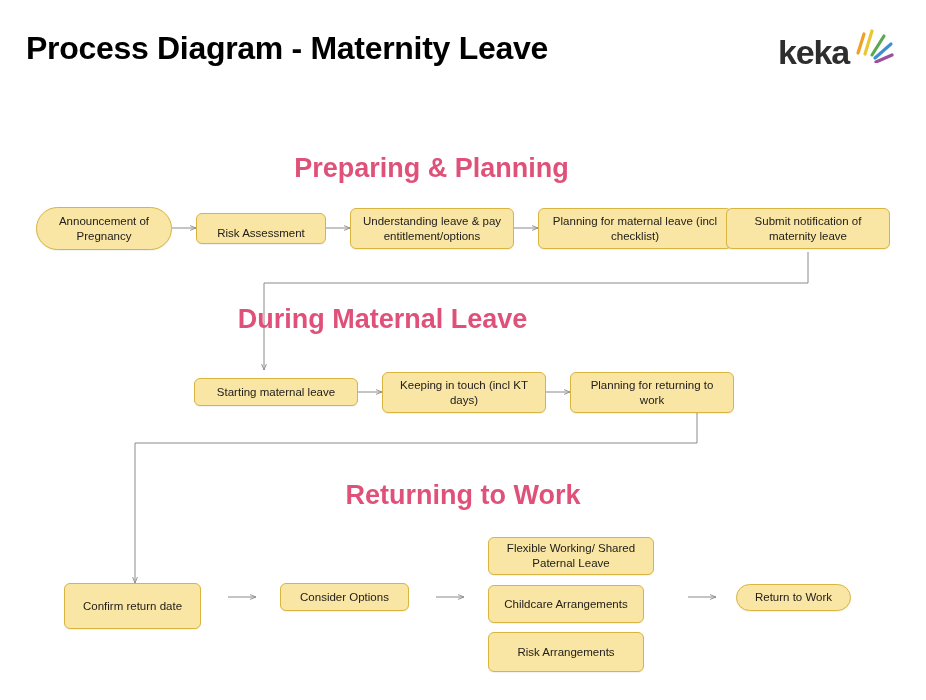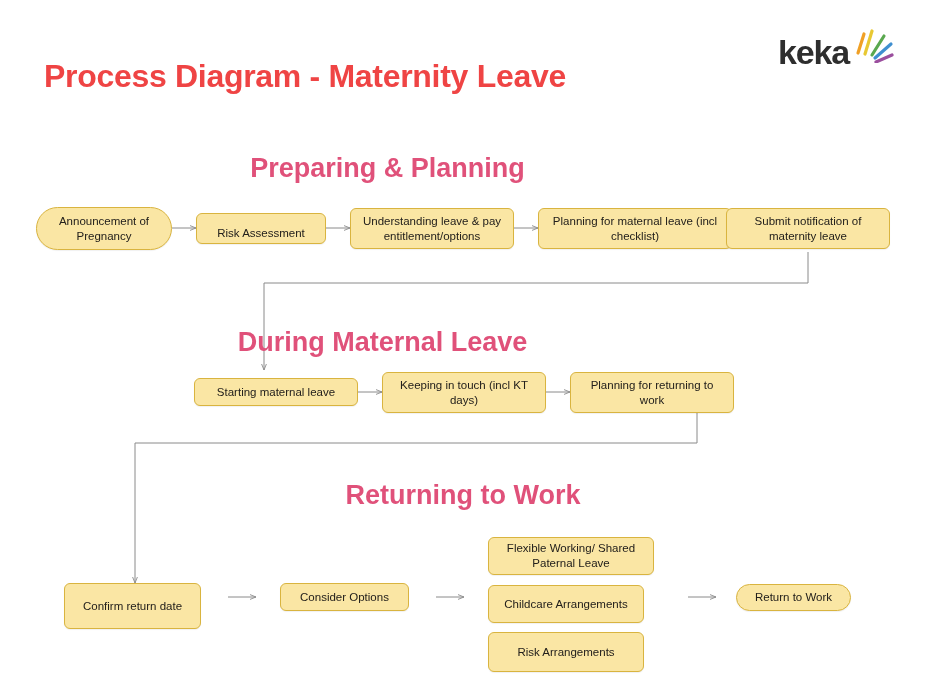--- a/index.html
+++ b/index.html
@@ -19,28 +19,27 @@
   #canvas {
     position: absolute;
     left: 0; top: 0;
     width: 926px;
     height: 700px;
   }
 
   
   .page-title {
     position: absolute;
-    left: 44px;
+    left: 26px;
     top: 30px;
     font-size: 32px;
     font-weight: bold;
-    color: #ef4444;
+    color: #000000;
     letter-spacing: -0.3px;
     white-space: nowrap;
-    margin-top: 28px;
   }
 
   .logo {
     position: absolute;
     left: 778px;
     top: 27px;
     width: 118px;
     height: 50px;
   }
   .logo-word {
@@ -144,21 +143,21 @@
       <line x1="546" y1="392" x2="570" y2="392" marker-end="url(#arrowhead)"></line>
 
       <path d="M697,413 L697,443 L135,443 L135,583" marker-end="url(#arrowhead)"></path>
 
       <line x1="228" y1="597" x2="256" y2="597" marker-end="url(#arrowhead)"></line>
       <line x1="436" y1="597" x2="464" y2="597" marker-end="url(#arrowhead)"></line>
       <line x1="688" y1="597" x2="716" y2="597" marker-end="url(#arrowhead)"></line>
     </g>
   </svg>
 
-  <div class="section-title" style="left:0; top:153px; width:775px;">Preparing &amp; Planning</div>
+  <div class="section-title" style="left:0; top:153px; width:775px;padding-left:44px;">Preparing &amp; Planning</div>
 
   <div class="node pill" style="left:36px;  top:207px; width:136px; height:43px;">
     <span class="label">Announcement of Pregnancy</span>
   </div>
 
   <div class="node" style="left:196px; top:213px; width:130px; height:31px;align-items:flex-end;">
     <span class="label">Risk Assessment</span>
   </div>
 
   <div class="node" style="left:350px; top:208px; width:164px; height:41px;">
@@ -166,21 +165,21 @@
   </div>
 
   <div class="node" style="left:538px; top:208px; width:194px; height:41px;">
     <span class="label">Planning for maternal leave (incl checklist)</span>
   </div>
 
   <div class="node" style="left:726px; top:208px; width:164px; height:41px;">
     <span class="label">Submit notification of maternity leave</span>
   </div>
 
-  <div class="section-title" style="left:0; top:327px; width:765px;">During Maternal Leave</div>
+  <div class="section-title" style="left:0; top:304px; width:765px;">During Maternal Leave</div>
 
   <div class="node" style="left:194px; top:378px; width:164px; height:28px;">
     <span class="label">Starting maternal leave</span>
   </div>
 
   <div class="node" style="left:382px; top:372px; width:164px; height:41px;">
     <span class="label">Keeping in touch (incl KT days)</span>
   </div>
 
   <div class="node" style="left:570px; top:372px; width:164px; height:41px;">

